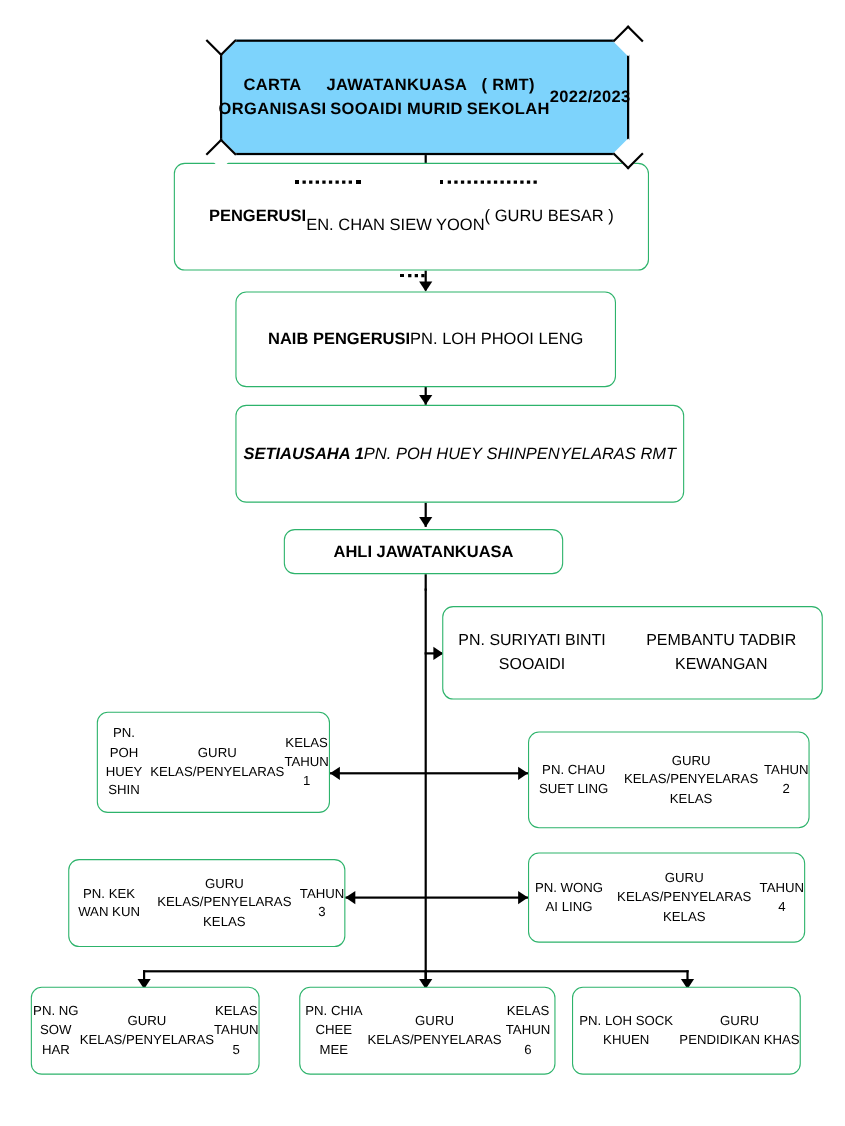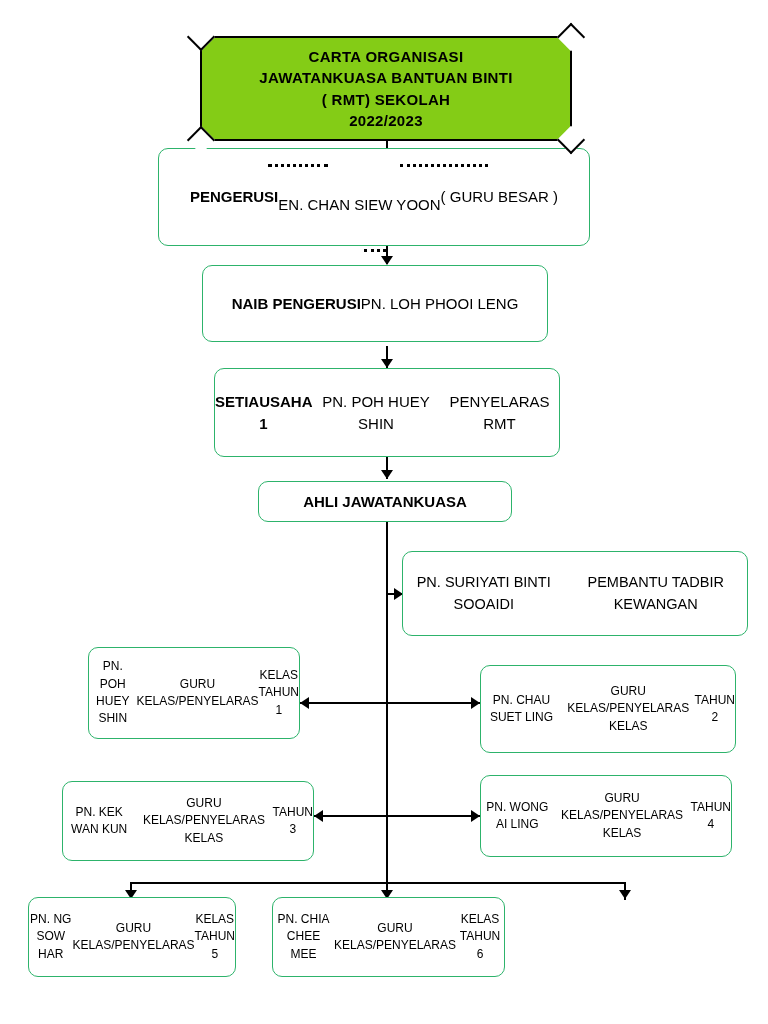--- a/index.html
+++ b/index.html
@@ -36,23 +36,23 @@
   }
   .node .line {
     display: block;
     line-height: 1.45;
   }
   
   .banner {
     position: absolute;
     box-sizing: border-box;
     border: 2.5px solid #000000;
-    background: #84cc16;
+    background: #7dd3fc;
     display: flex;
-    flex-direction: column;
+    flex-direction: row;
     align-items: center;
     justify-content: center;
     text-align: center;
     z-index: 5;
   }
   .banner .line {
     font-weight: bold;
     font-size: 15px;
     letter-spacing: 0.3px;
     line-height: 1.42;
@@ -164,37 +164,37 @@
   <div class="arrow arrow-down" style="left:619px; top:890px;"></div>
 
   <div class="dotted" style="left:268px; top:164px; width:60px;"></div>
   <div class="dotted" style="left:400px; top:164px; width:88px;"></div>
   <div class="dotted" style="left:364px; top:249px; width:22px;"></div>
 
   <div class="banner" style="left:200px; top:36px; width:372px; height:105px;">
     <span class="notch-tr"></span>
     <span class="notch-bl"></span>
     <span class="line">CARTA ORGANISASI</span>
-    <span class="line">JAWATANKUASA BANTUAN BINTI</span>
+    <span class="line">JAWATANKUASA SOOAIDI MURID</span>
     <span class="line">( RMT) SEKOLAH</span>
     <span class="line">2022/2023</span>
   </div>
 
   <div class="node" style="left:158px; top:148px; width:432px; height:98px; font-size:15px;">
     <span class="line bold">PENGERUSI</span>
     <span class="line" style="margin-top:16px;">EN. CHAN SIEW YOON</span>
     <span class="line">( GURU BESAR )</span>
   </div>
 
-  <div class="node" style="left:202px; top:265px; width:346px; height:77px; font-size:15px;">
+  <div class="node" style="left:214px; top:265px; width:346px; height:87px; font-size:15px;">
     <span class="line bold">NAIB PENGERUSI</span>
     <span class="line">PN. LOH PHOOI LENG</span>
   </div>
 
-  <div class="node" style="left:214px; top:368px; width:346px; height:89px; font-size:15px;">
+  <div class="node" style="left:214px; top:368px; width:408px; height:89px; font-size:15px;font-style:italic;">
     <span class="line bold">SETIAUSAHA 1</span>
     <span class="line">PN. POH HUEY SHIN</span>
     <span class="line">PENYELARAS RMT</span>
   </div>
 
   <div class="node" style="left:258px; top:481px; width:254px; height:41px; font-size:15px;">
     <span class="line bold">AHLI JAWATANKUASA</span>
   </div>
 
   <div class="node" style="left:402px; top:551px; width:346px; height:85px; font-size:14.5px;">
@@ -231,14 +231,18 @@
     <span class="line">GURU KELAS/PENYELARAS</span>
     <span class="line">KELAS  TAHUN 5</span>
   </div>
 
   <div class="node" style="left:272px; top:897px; width:233px; height:80px; font-size:12px;">
     <span class="line">PN. CHIA CHEE MEE</span>
     <span class="line">GURU KELAS/PENYELARAS</span>
     <span class="line">KELAS  TAHUN 6</span>
   </div>
 
+  <div class="node" style="left:520px; top:897px; width:208px; height:80px; font-size:12px;">
+    <span class="line">PN. LOH SOCK KHUEN</span>
+    <span class="line">GURU PENDIDIKAN KHAS</span>
+  </div>
 
 </div>
 
 </body></html>

